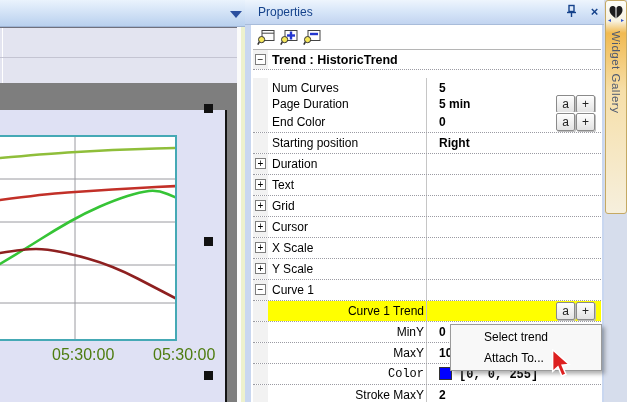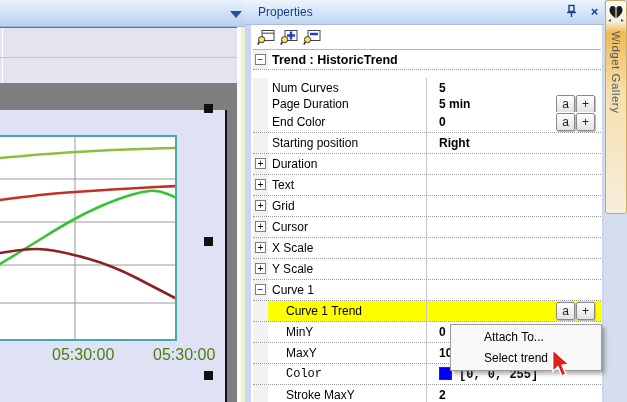--- a/index.html
+++ b/index.html
@@ -50,21 +50,21 @@
   .tool-icon.i0{left:4px;} .tool-icon.i1{left:27px;} .tool-icon.i2{left:50px;}
   
   #props-grid{position:absolute;left:8px;top:0;width:349px;height:402px;}
   .prow{position:absolute;left:0;width:348px;height:21px;background:#fff;
     border-bottom:1px dotted #9b9ba3;display:flex;align-items:stretch;}
   .prow.kind-header{border-top:1px solid #b5b5b5;}
   .indent{width:15px;background:#f2f2f2;position:relative;flex:0 0 15px;}
   .expbox{position:absolute;left:2px;top:4px;width:11px;height:11px;background:#fff;
     border:1px solid #7e7e7e;font-size:10px;line-height:9px;text-align:center;color:#000;}
   .label-cell{flex:0 0 158px;padding:3px 2px 0 4px;white-space:nowrap;overflow:hidden;}
-  .lvl2 .label-cell{padding-left:18px;}
+  .lvl2 .label-cell{padding-left:9px;text-align:right;}
   .value-cell{flex:1 1 auto;border-left:1px solid #c6c6c6;padding:3px 2px 0 12px;
     white-space:nowrap;overflow:hidden;}
   .kind-header .value-cell{border-left:none;}
   .kind-header .plabel{font-weight:bold;font-size:12.5px;}
   .pvalue{font-weight:bold;}
   .swatch{display:inline-block;width:13px;height:13px;border:1px solid #333;
     vertical-align:-2px;margin-right:7px;}
   .highlight .label-cell,.highlight .value-cell{background:#ffff00;}
   .cellbtn{position:absolute;top:1px;width:19px;height:18px;padding:0;
     background:linear-gradient(180deg,#fefefe,#e3e3e3);border:1px solid #8a8a8a;
@@ -273,22 +273,22 @@
         </div>
         <div class="prow kind-prop lvl2" style="top: 385px;">
           <div class="indent"></div>
           <div class="label-cell"><span class="plabel">Stroke MaxY</span></div>
           <div class="value-cell"><span class="pvalue">2</span></div>
         </div>
       </div>
   </div>
 
   <div id="context-menu">
+      <div class="menu-item">Select trend</div>
       <div class="menu-item">Attach To...</div>
-      <div class="menu-item">Select trend</div>
     </div>
 
   <span id="cursor">
     <svg width="21" height="31" viewBox="0 0 14 21">
       <polygon points="1,0.5 1,15.2 4.6,12 7.2,18.3 10,17.1 7.4,10.9 12.2,10.5" fill="#dd2020" stroke="#ffffff" stroke-width="1"></polygon>
     </svg>
   </span>
 
   <div class="wg-strip">
     <div class="wg-tab">

